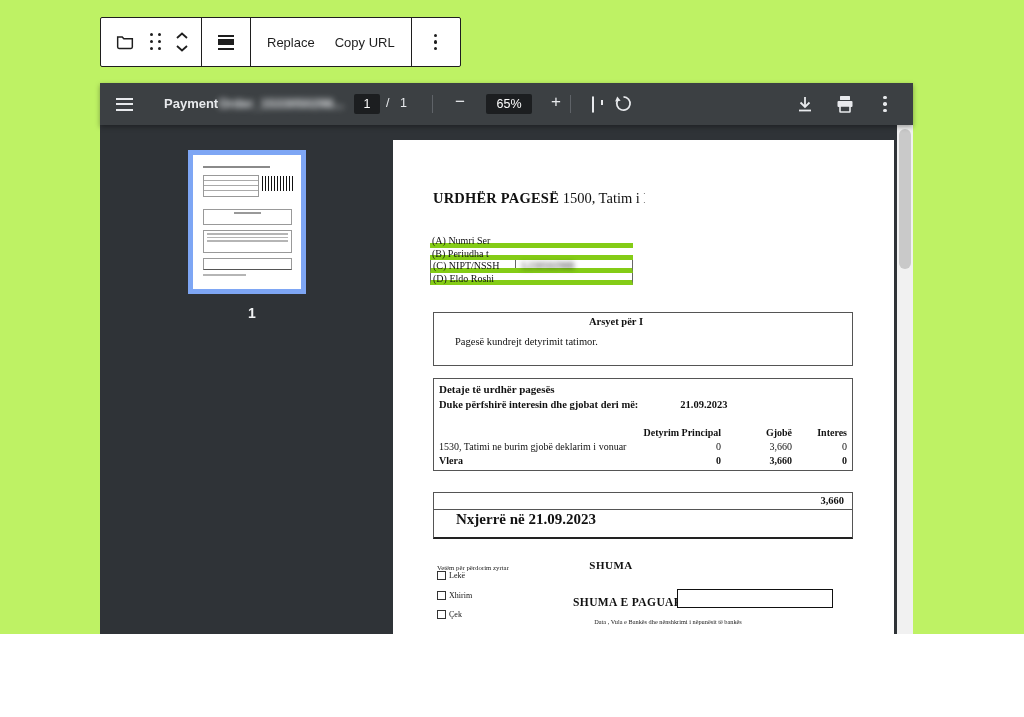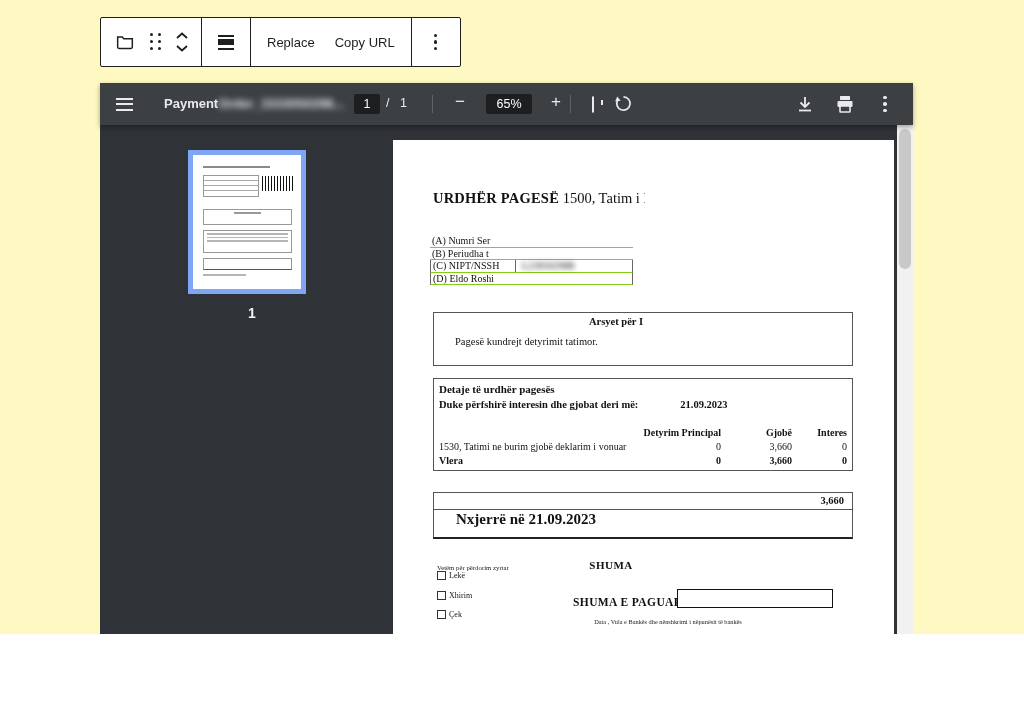--- a/index.html
+++ b/index.html
@@ -1,17 +1,17 @@
 <!DOCTYPE html>
 <html><head>
 <meta charset="utf-8">
 <style>
   * { margin:0; padding:0; box-sizing:border-box; }
   html,body { background:#fff; }
-  .canvas { position:relative; width:1024px; height:634px; background:#fef9c3; overflow:hidden;
+  .canvas { position:relative; width:1024px; height:634px; background:#bef264; overflow:hidden;
             font-family:"Liberation Sans", sans-serif;text-decoration:underline; }
 
   
   .wp-toolbar { position:absolute; left:100px; top:17px; height:50px; display:flex;
                 background:#fff; border:1px solid #1e1e1e; border-radius:2px; }
   .tb-group { display:flex; align-items:center; padding:0 6px; border-right:1px solid #1e1e1e; }
   .tb-group:last-child { border-right:none; }
   .tb-btn { display:flex; align-items:center; justify-content:center; width:36px; height:48px;
             background:transparent; border:none; cursor:pointer; color:#1e1e1e; }
   .tb-btn.narrow { width:26px; }
@@ -77,21 +77,21 @@
   .vscroll { position:absolute; right:0; top:0; bottom:0; width:16px; background:#f1f1f1; }
   .vscroll .sthumb { position:absolute; left:2px; right:2px; top:4px; height:140px; background:#c9c9c9; border-radius:6px; cursor:pointer; }
 
   
   .page { position:absolute; left:293px; top:15px; width:501px; height:517px; background:#fff;
           font-family:"Liberation Serif", serif; color:#111; overflow:hidden; }
   .doc-title { position:absolute; left:40px; top:50px; font-size:14.5px; white-space:nowrap; width:212px; overflow:hidden; }
   .doc-title b { letter-spacing:.2px; }
 
   .fields { position:absolute; left:37px; top:95px; width:203px; font-size:10px; }
-  .frow { height:12.5px; line-height:12.5px; border-bottom:1px solid #84cc16; padding-left:2px; white-space:nowrap; }
+  .frow { height:12.5px; line-height:12.5px; border-bottom:5px solid #84cc16; padding-left:2px; white-space:nowrap; }
   .frow.boxed { border-left:1px solid #666; border-right:1px solid #666; display:flex; }
   .frow .flabel { width:82px; }
   .frow .fval { flex:1; border-left:1px solid #666; padding-left:6px; }
 
   .rbox { position:absolute; left:40px; top:172px; width:420px; height:54px; border:1px solid #555; }
   .rbox .rhead { position:absolute; left:155px; top:3px; font-weight:bold; font-size:10.5px; white-space:nowrap; }
   .rbox .rbody { position:absolute; left:5px; top:23px; font-size:10.5px;margin-left:16px; }
 
   .dbox { position:absolute; left:40px; top:238px; width:420px; height:93px; border:1px solid #555; font-size:10px; }
   .dbox .d1 { position:absolute; left:5px; top:4px; font-weight:bold; font-size:11px; }

